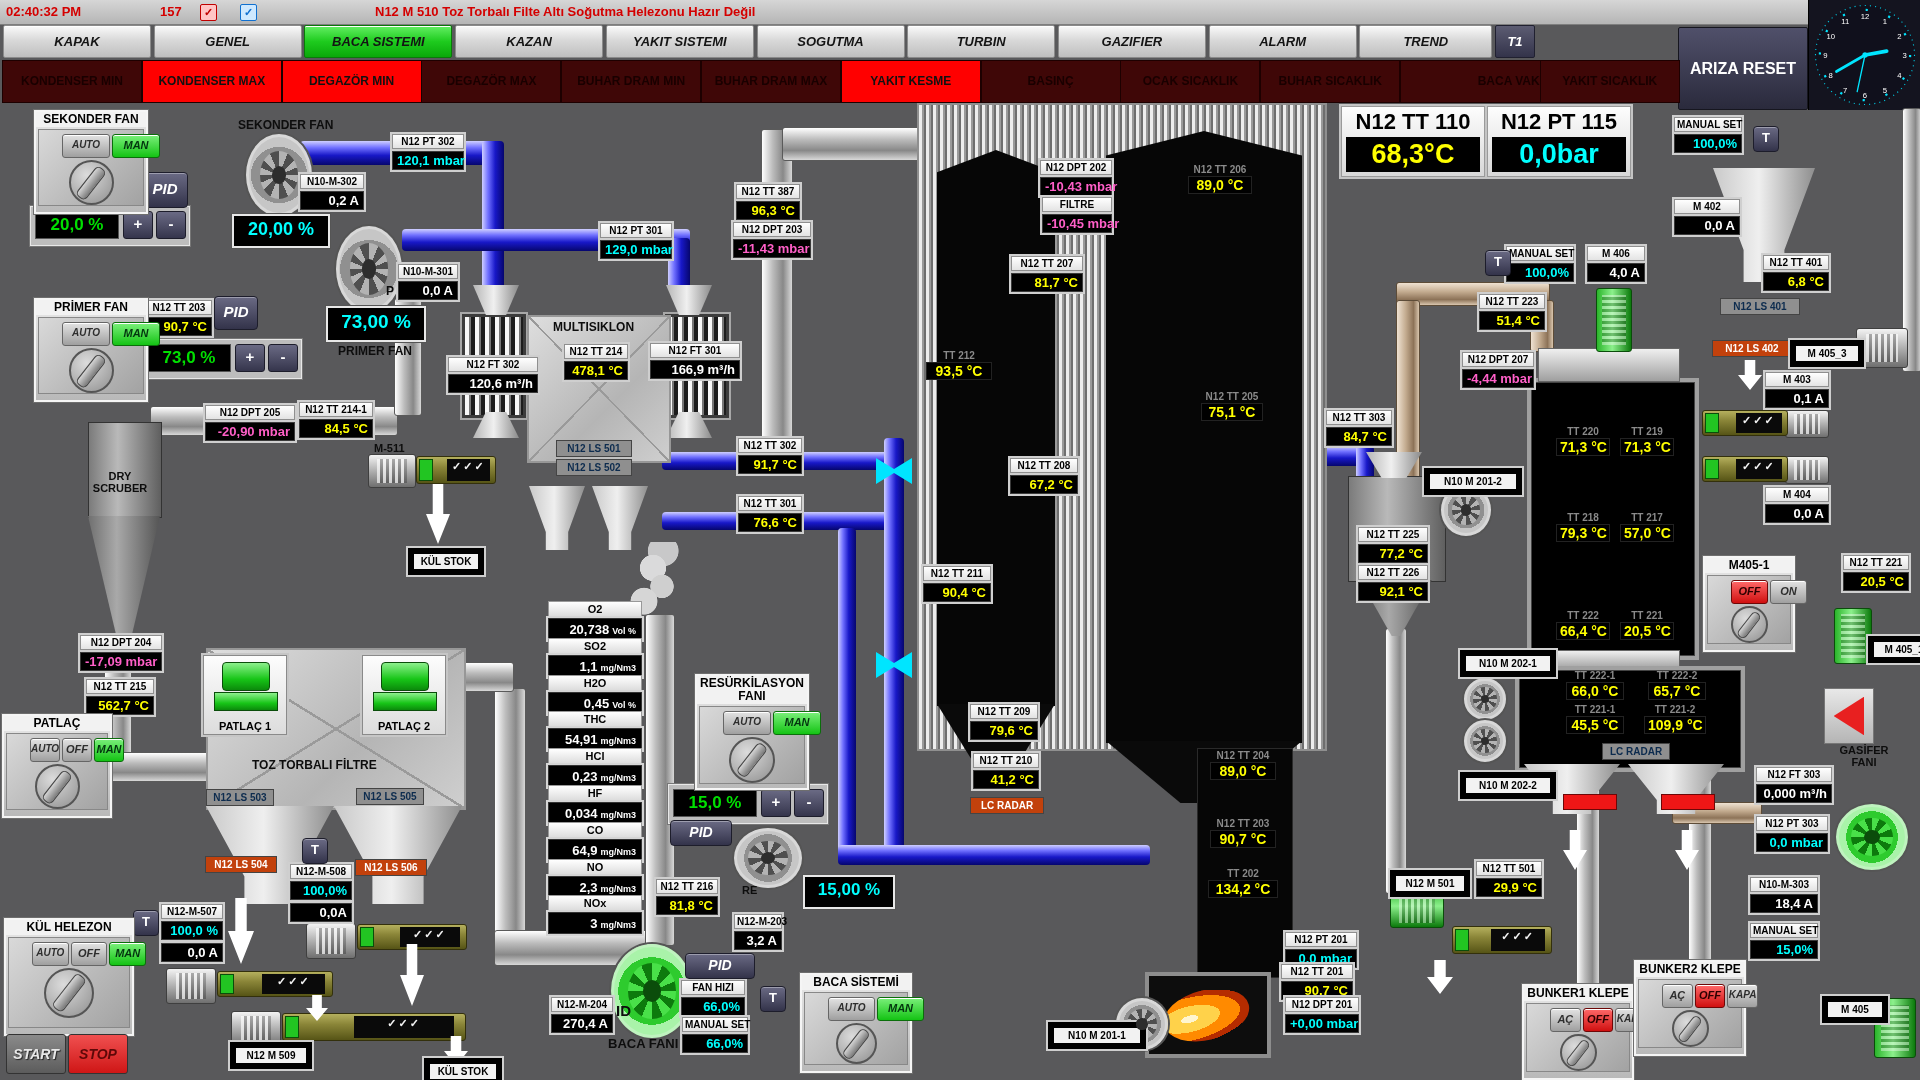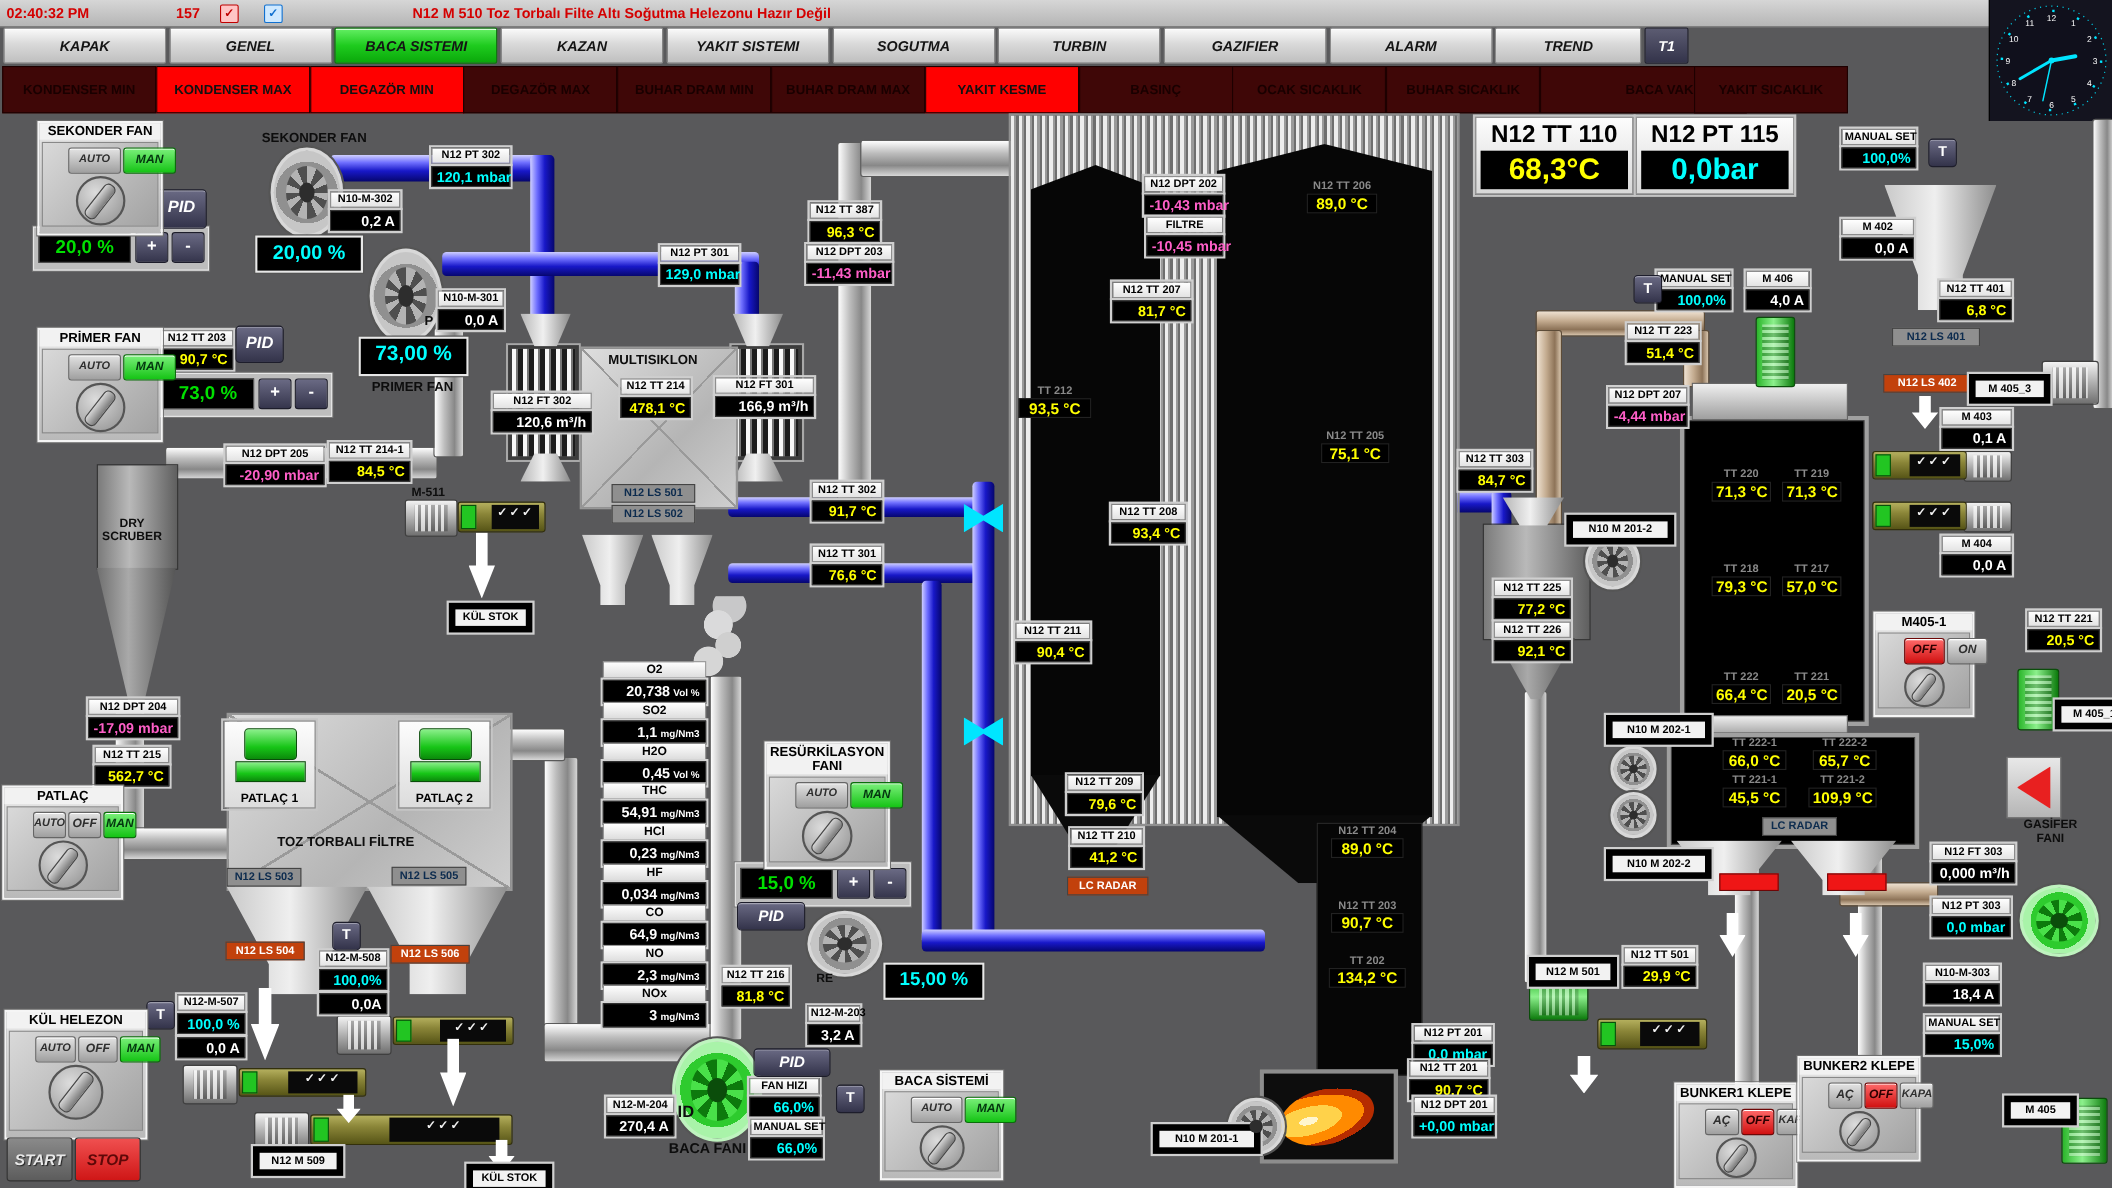--- a/index.html
+++ b/index.html
@@ -147,20 +147,21 @@
       <div class="menu-btn active" style="position: absolute; left: 304.4px; top: 25px; width: 146px; height: 31px;">BACA SISTEMI</div>
       <div class="menu-btn" style="position: absolute; left: 455.1px; top: 25px; width: 146px; height: 31px;">KAZAN</div>
       <div class="menu-btn" style="position: absolute; left: 605.8px; top: 25px; width: 146px; height: 31px;">YAKIT SISTEMI</div>
       <div class="menu-btn" style="position: absolute; left: 756.5px; top: 25px; width: 146px; height: 31px;">SOGUTMA</div>
       <div class="menu-btn" style="position: absolute; left: 907.2px; top: 25px; width: 146px; height: 31px;">TURBIN</div>
       <div class="menu-btn" style="position: absolute; left: 1057.9px; top: 25px; width: 146px; height: 31px;">GAZIFIER</div>
       <div class="menu-btn" style="position: absolute; left: 1208.6px; top: 25px; width: 146px; height: 31px;">ALARM</div>
       <div class="menu-btn" style="position: absolute; left: 1359.3px; top: 25px; width: 131px; height: 31px;">TREND</div>
       <div class="menu-btn dark" style="position: absolute; left: 1495px; top: 25px; width: 38px; height: 31px;">T1</div>
     </div>
+  <div id="ariza" class="abs">ARIZA RESET</div>
   <div id="clockpanel" class="abs">
     <svg width="112" height="110" viewBox="0 0 100 100">
       <circle cx="50" cy="50" r="45" fill="#10101c" stroke="#00c8e0" stroke-width="1" stroke-dasharray="1 3.7"></circle>
       <circle cx="50" cy="50" r="41" fill="none" stroke="#00e5ff" stroke-width="2" stroke-dasharray="2 19.5"></circle>
       <g fill="#ffffff" font-size="7" font-family="Liberation Sans, sans-serif" text-anchor="middle">
         <text x="50" y="17">12</text>
           <text x="68" y="21.8">1</text>
           <text x="81.2" y="35">2</text>
         <text x="86" y="53">3</text>
           <text x="81.2" y="71">4</text>
@@ -370,21 +371,21 @@
       <div class="tag" style="position: absolute; left: 1042px; top: 197px; width: 70px;">
         <div class="tag-label" style="font-size: 10px;">FILTRE</div>
         <div class="tag-value" style="color: rgb(255, 95, 200);">-10,45 mbar</div>
       </div>
       <div class="tag" style="position: absolute; left: 1011px; top: 256px; width: 72px;">
         <div class="tag-label" style="font-size: 10px;">N12 TT 207</div>
         <div class="tag-value" style="color: rgb(255, 255, 0);">81,7 °C</div>
       </div>
       <div class="tag" style="position: absolute; left: 1010px; top: 458px; width: 68px;">
         <div class="tag-label" style="font-size: 10px;">N12 TT 208</div>
-        <div class="tag-value" style="color: rgb(255, 255, 0);">93,4 °C</div>
+        <div class="tag-value" style="color: rgb(255, 255, 0);">67,2 °C</div>
       </div>
       <div class="tag" style="position: absolute; left: 923px; top: 566px; width: 68px;">
         <div class="tag-label" style="font-size: 10px;">N12 TT 211</div>
         <div class="tag-value" style="color: rgb(255, 255, 0);">90,4 °C</div>
       </div>
       <div class="tag" style="position: absolute; left: 970px; top: 704px; width: 68px;">
         <div class="tag-label" style="font-size: 10px;">N12 TT 209</div>
         <div class="tag-value" style="color: rgb(255, 255, 0);">79,6 °C</div>
       </div>
       <div class="tag" style="position: absolute; left: 973px; top: 753px; width: 66px;">

